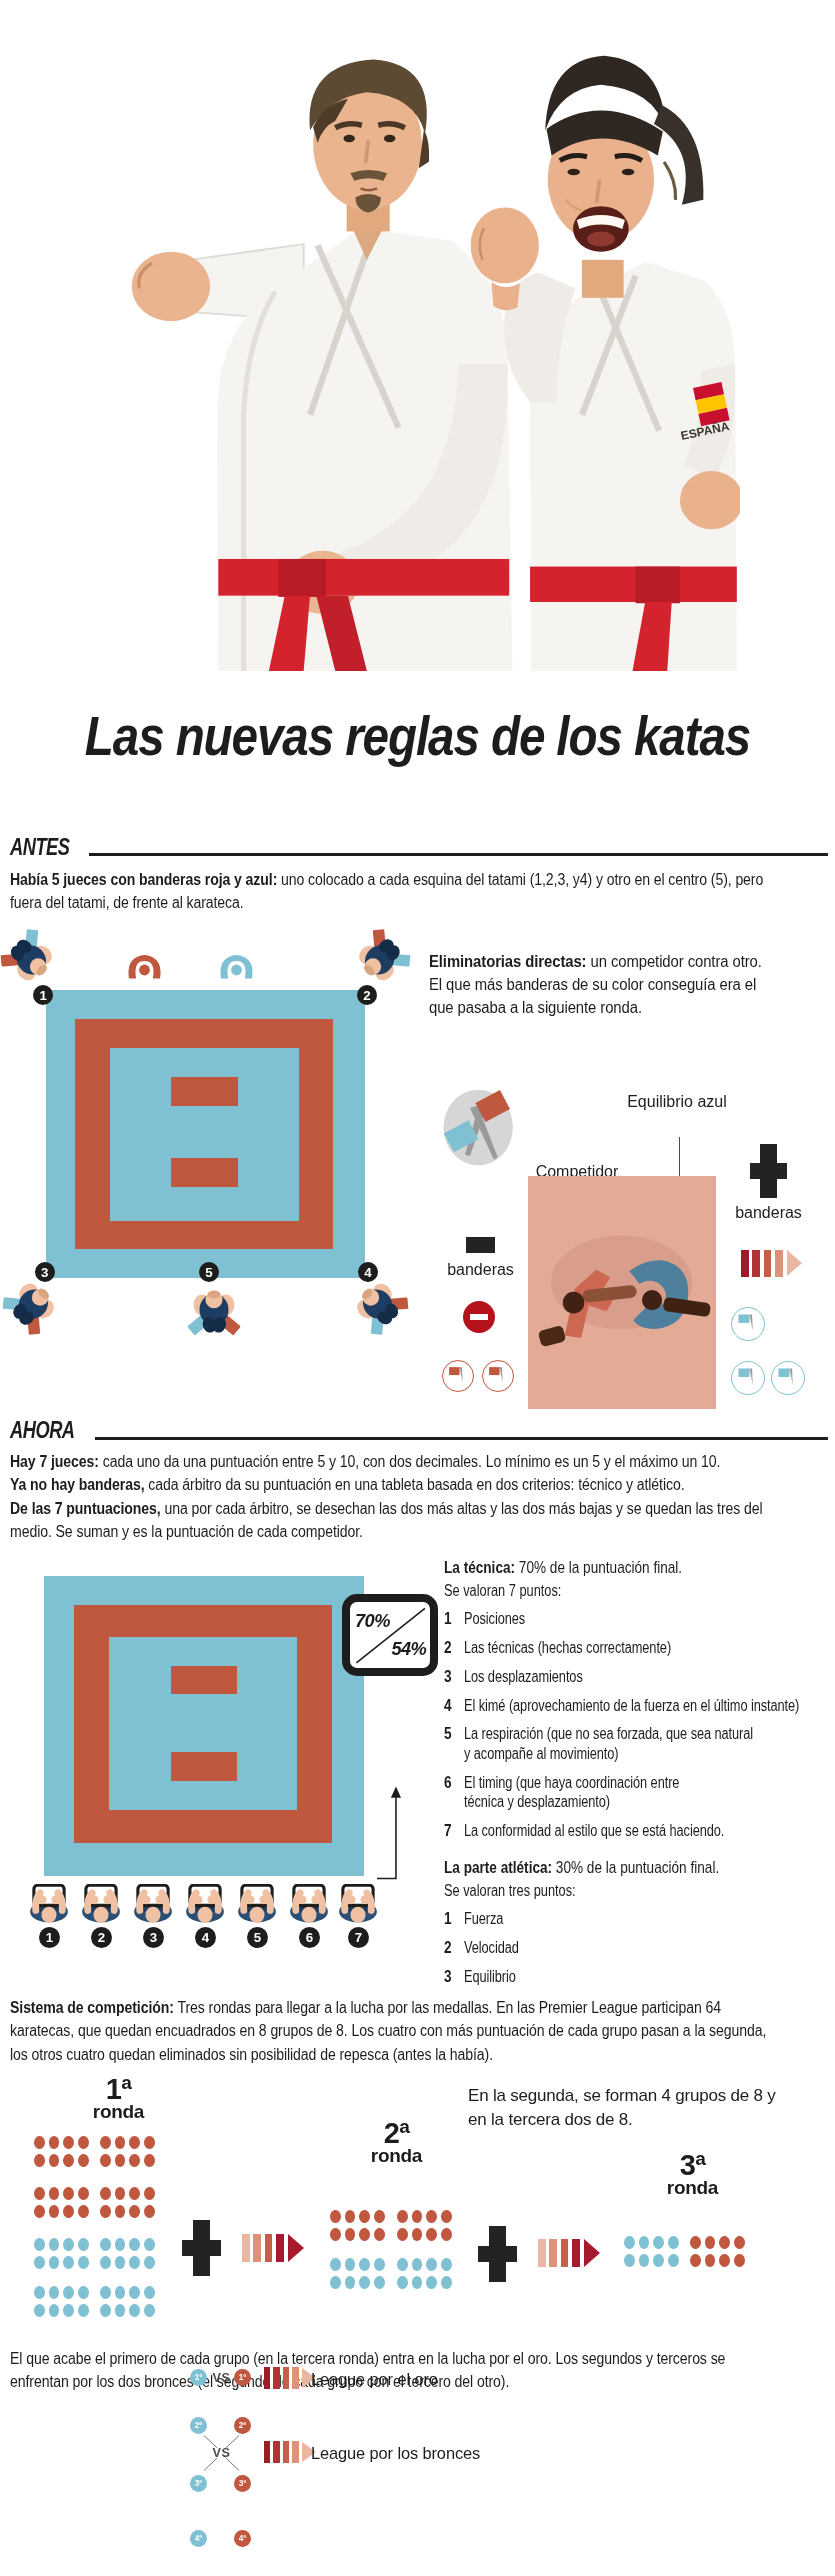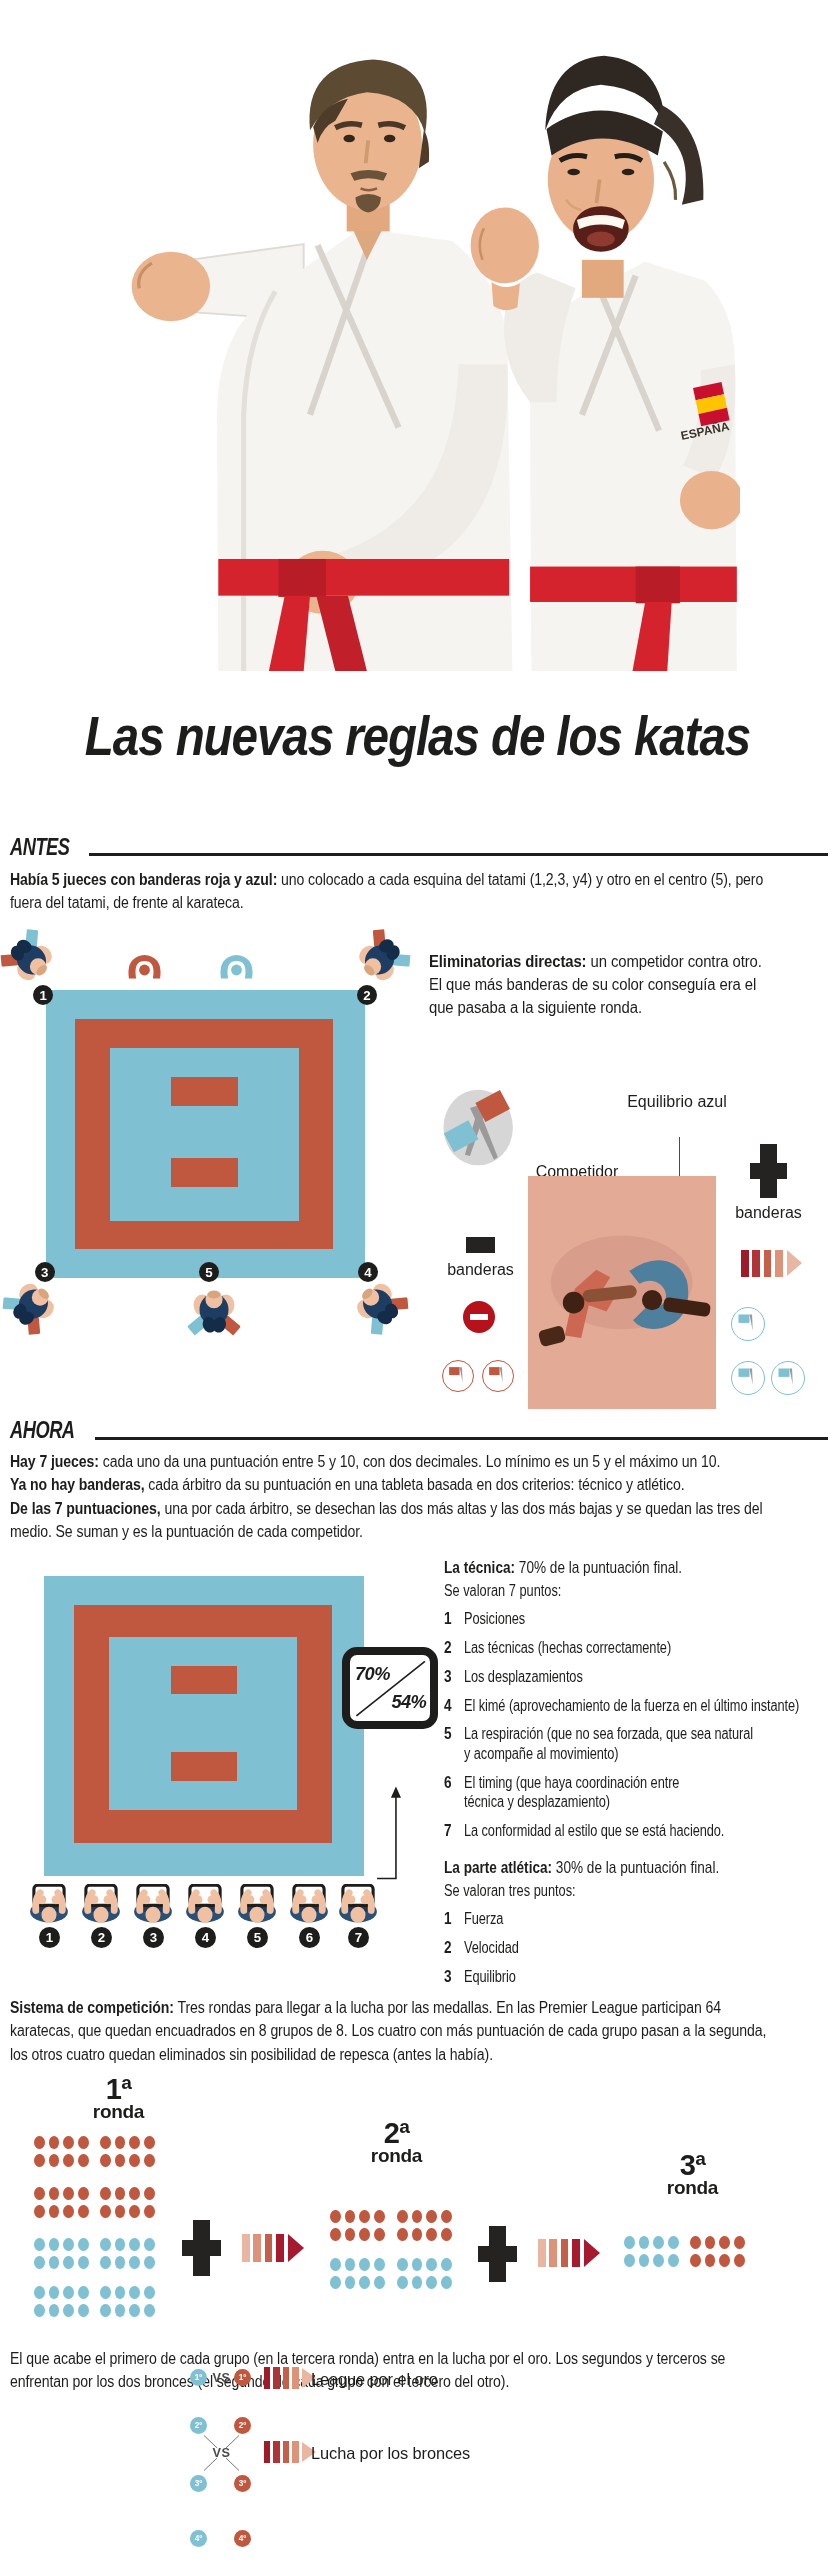--- a/index.html
+++ b/index.html
@@ -282,21 +282,21 @@
     <div><span class="b">De las 7 puntuaciones,</span><span> una por cada árbitro, se desechan las dos más altas y las dos más bajas y se quedan las tres del medio. Se suman y es la puntuación de cada competidor.</span></div>
   </div>
 
   <div class="abs tat-blue" style="left:44px;top:1576px;width:320px;height:300px">
     <div class="abs tat-red" style="left:30px;top:29px;width:258px;height:238px"></div>
     <div class="abs tat-blue" style="left:65px;top:61px;width:188px;height:173px"></div>
     <div class="abs tat-red" style="left:127px;top:90px;width:66px;height:28px"></div>
     <div class="abs tat-red" style="left:127px;top:176px;width:66px;height:28.5px"></div>
   </div>
 
-  <div class="abs tablet" style="left:342px;top:1647px">
+  <div class="abs tablet" style="left:342px;top:1594px">
     <svg class="abs" style="left:0;top:0" width="80" height="66" viewBox="0 0 126 104">
         <line x1="10" y1="96" x2="118" y2="10" stroke="#1d1d1b" stroke-width="2.5"></line>
       </svg>
     <span class="pct" style="left:5px;top:7.6px">70%</span>
     <span class="pct" style="right:3.8px;bottom:7.6px">54%</span>
   </div>
   <svg class="abs" style="left:372px;top:1785px" width="29" height="95" viewBox="0 0 46 150">
     <path d="M8,148 L38,148 L38,18" stroke="#1d1d1b" stroke-width="2.5" fill="none"></path>
     <polygon points="38,2 30,20 46,20" fill="#1d1d1b"></polygon>
   </svg>
@@ -470,20 +470,21 @@
 
   <div class="abs plus" style="left:182px;top:2220px;width:39px;height:56px"></div>
   <div class="abs arrow" style="left:242px;top:2234px">
     <i style="background:#e9b7a1"></i>
       <i style="background:#dc9379"></i>
       <i style="background:#c4604a"></i>
       <i style="background:#a6192e"></i>
       <span class="tri"></span>
   </div>
 
+  <div class="abs" style="left:468px;top:2084px;width:313px;font-size:17px;line-height:24px;letter-spacing:-0.2px">En la segunda, se forman 4 grupos de 8 y en la tercera dos de 8.</div>
 
   <div class="abs" style="left:354px;top:2121px;width:85px">
     <div class="rnum">2ª</div>
     <div class="rword">ronda</div>
   </div>
   <div class="abs dot-group red-g" style="left:330px;top:2210px">
       <span class="dot"></span>
       <span class="dot"></span>
       <span class="dot"></span>
       <span class="dot"></span>
@@ -580,21 +581,21 @@
     <line x1="47" y1="40" x2="68" y2="60" stroke="#6e6e6c" stroke-width="1.5"></line>
   </svg>
   <div class="abs vs" style="left:209px;top:2446px;width:25px;text-align:center">VS</div>
   <div class="abs arrow sm" style="left:264px;top:2441px">
     <i style="background:#9e1c2a"></i>
       <i style="background:#b03336"></i>
       <i style="background:#c4604a"></i>
       <i style="background:#dc9379"></i>
       <span class="tri" style="border-left-color:#e9b7a1"></span>
   </div>
-  <div class="abs blab" style="left:311px;top:2444px">Lucha por los bronces</div>
+  <div class="abs blab" style="left:311px;top:2444px">League por los bronces</div>
 
   <div class="abs bcirc" style="left:190px;top:2475px;background:#7fc0d3">3º</div>
   <div class="abs bcirc" style="left:234px;top:2475px;background:#c0573f">3º</div>
 
   <div class="abs bcirc" style="left:190px;top:2530px;background:#7fc0d3">4º</div>
   <div class="abs bcirc" style="left:234px;top:2530px;background:#c0573f">4º</div>
 
 </div>
 
 

